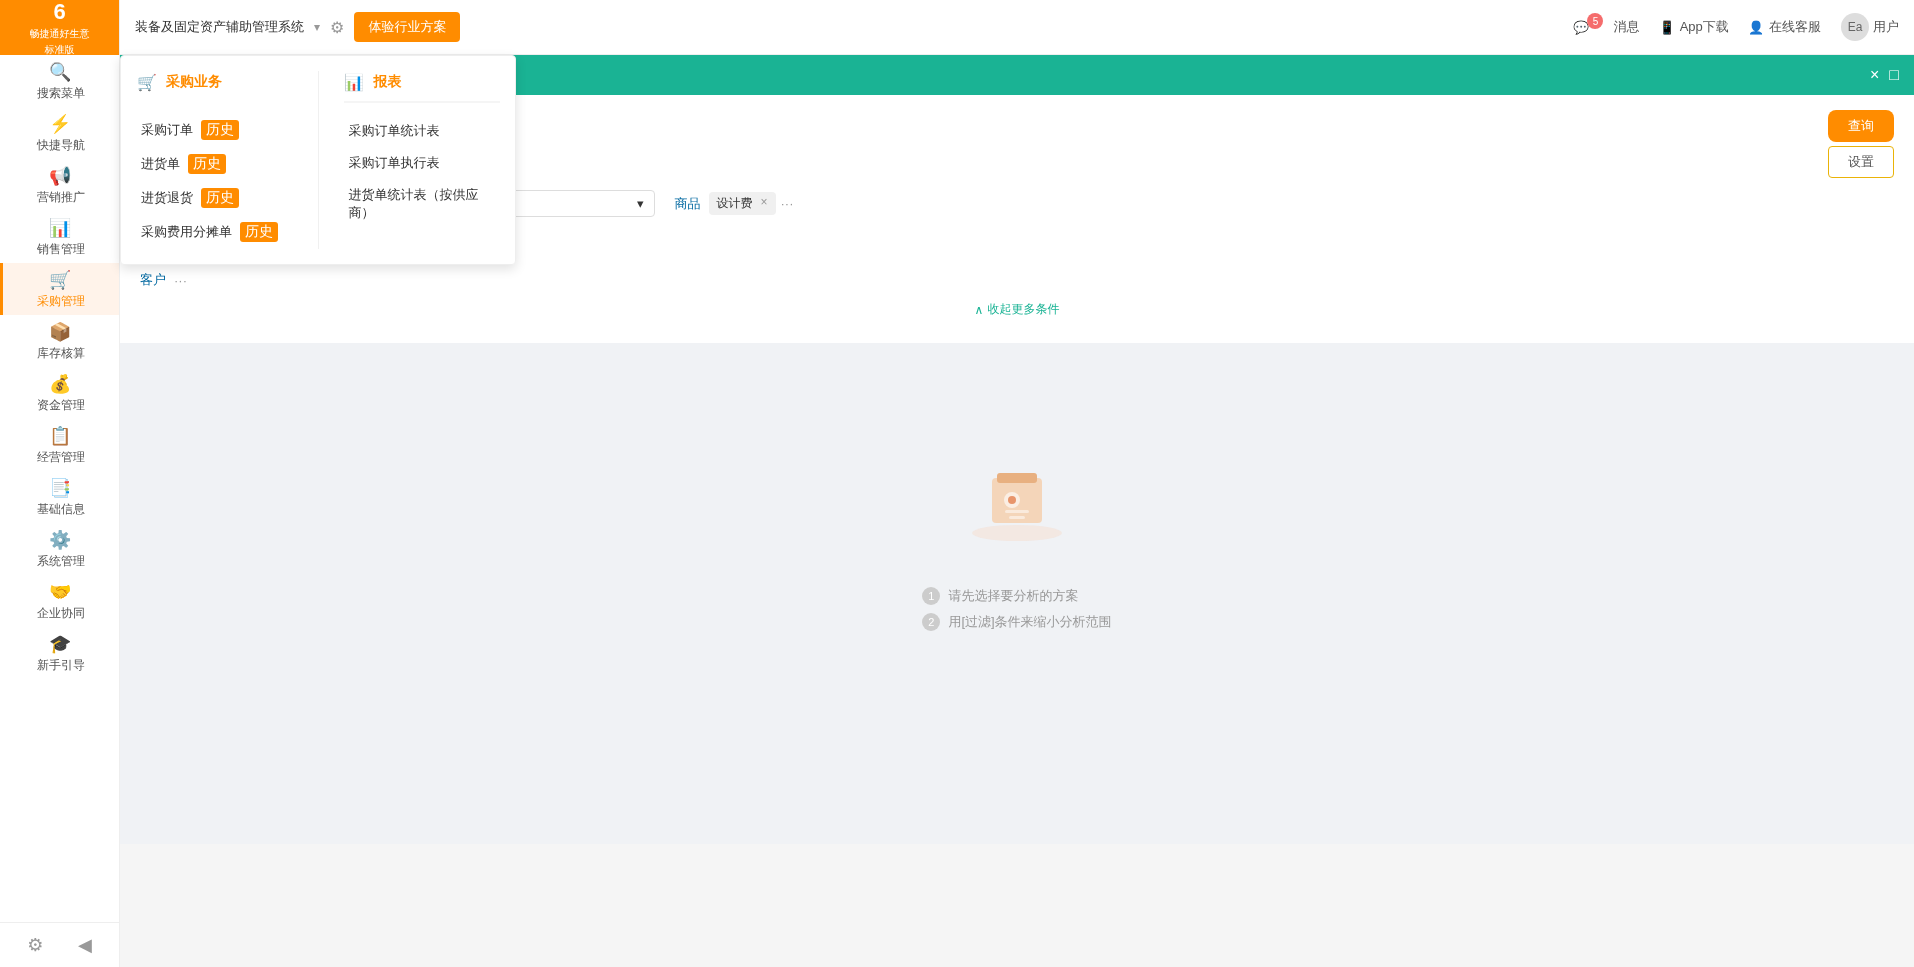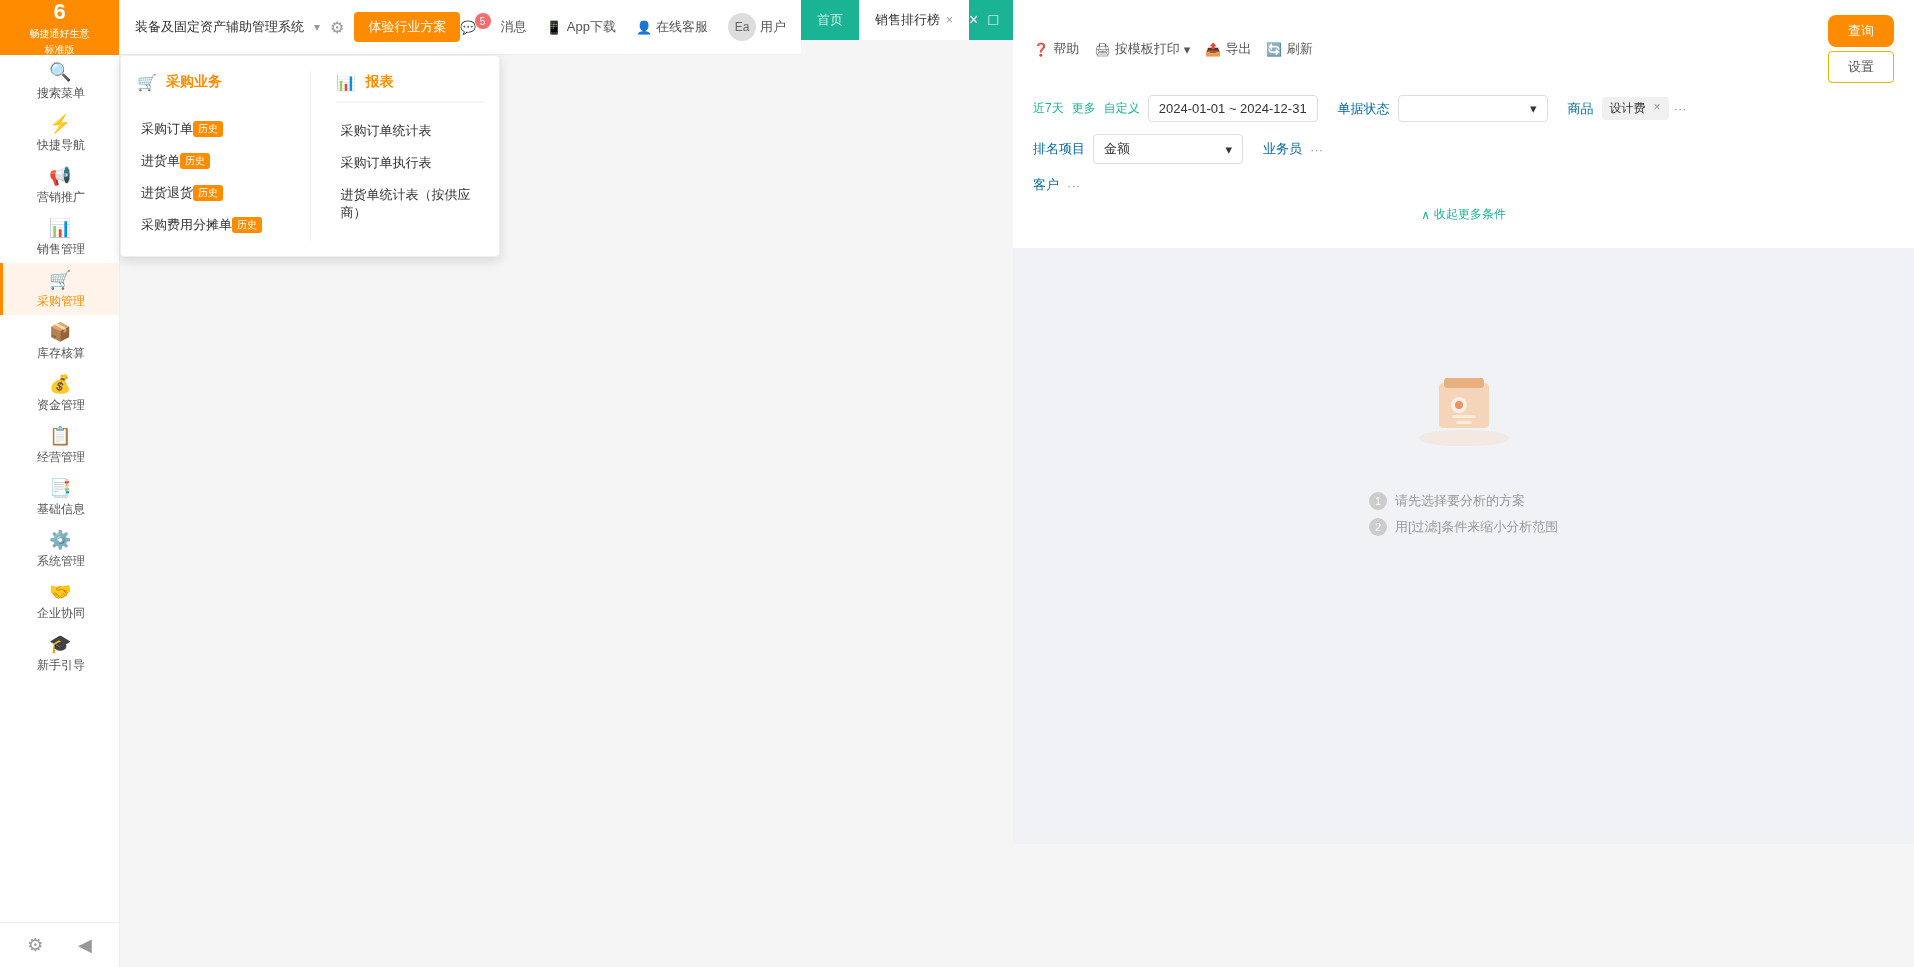--- a/index.html
+++ b/index.html
@@ -58,21 +58,21 @@
       padding: 10px;
       border-top: 1px solid #eee;
       height: 45px;
     }
     .sidebar-bottom-icon { font-size: 18px; color: #999; cursor: pointer; }
 
     
     .main-content {
       flex: 1;
       display: flex;
-      flex-direction: row;
+      flex-direction: column;
       height: 844px;
       overflow: hidden;
     }
 
     
     .top-header {
       height: 55px;
       background: white;
       display: flex;
       align-items: center;
@@ -380,32 +380,33 @@
       width: 22px;
       height: 22px;
       display: flex;
       align-items: center;
       justify-content: center;
       font-size: 16px;
     }
     .dropdown-menu-item {
       display: flex;
       align-items: center;
+      gap: 8px;
       padding: 7px 5px;
       cursor: pointer;
       color: #333;
       font-size: 13px;
       border-radius: 3px;
     }
     .history-badge {
       background: #ff8c00;
       color: white;
       border-radius: 3px;
       padding: 1px 5px;
-      font-size: 10px;
+      font-size: 14px;
     }
     .divider-col {
       width: 1px;
       background: #f0f0f0;
       margin: 0 5px;
     }
   </style>
 </head>
 <body>
 

